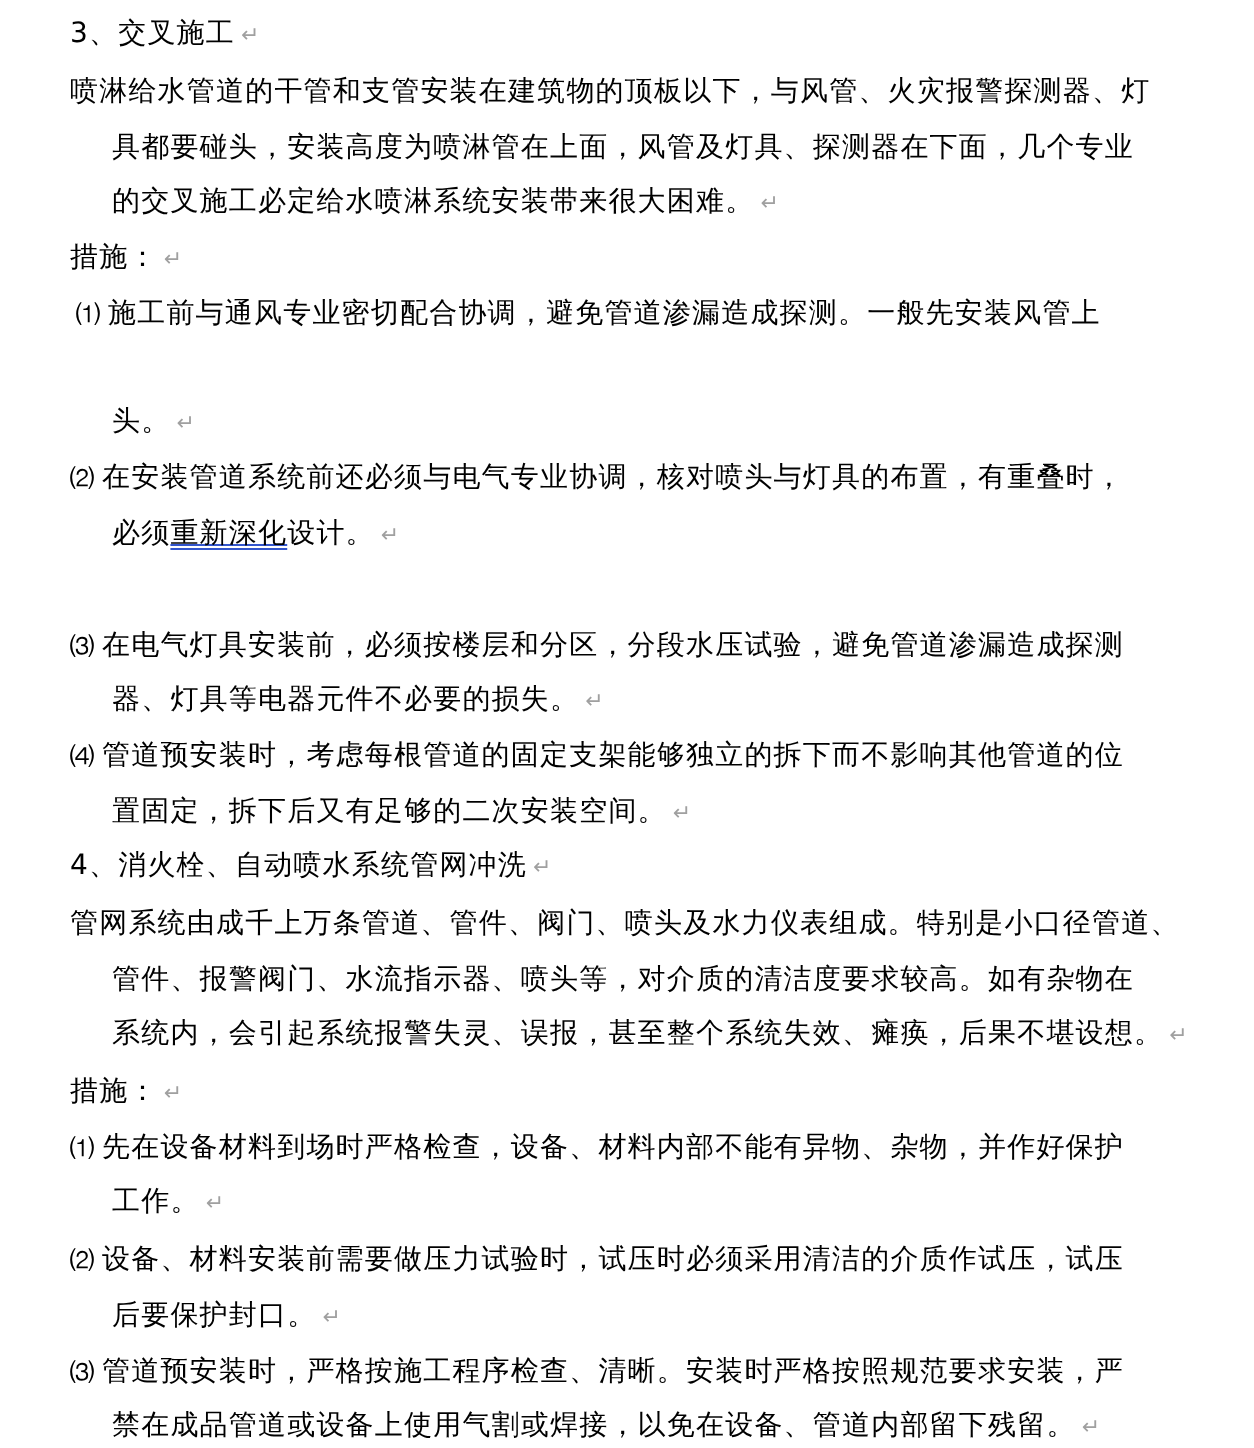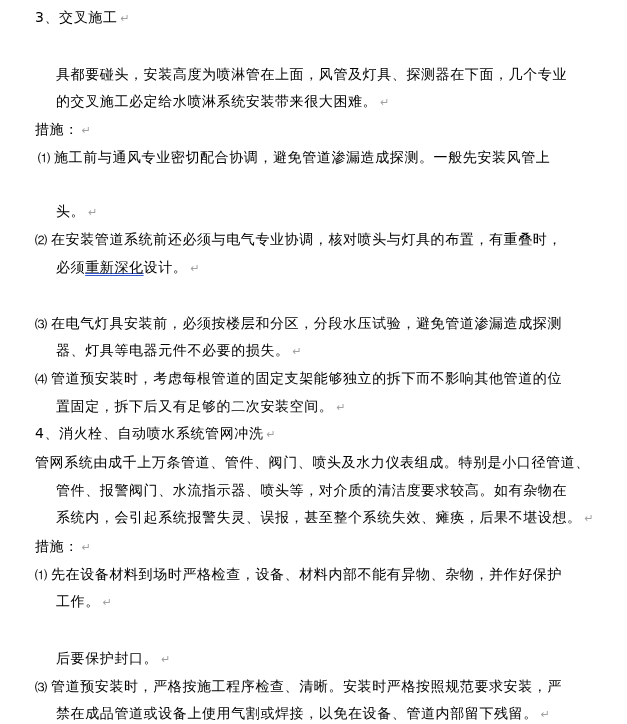--- a/index.html
+++ b/index.html
@@ -16,20 +16,21 @@
   .mark { color: #a0a0a0; font-size: 11px; margin-left: 3px; }
   .num { font-size: 12px; letter-spacing: 0; margin-right: 4px; }
   .ul { text-decoration: underline; text-decoration-color: #3355cc; text-decoration-style: double; }
 </style>
 </head>
 <body>
 
 <div class="page">
 
   <div class="line" style="left:35px;top:7px"><span>3、交叉施工</span><span class="mark">↵</span></div>
+  <div class="line" style="left:35px;top:36px">喷淋给水管道的干管和支管安装在建筑物的顶板以下，与风管、火灾报警探测器、灯</div>
   <div class="line" style="left:56px;top:91px"><span>的交叉施工必定给水喷淋系统安装带来很大困难。</span><span class="mark">↵</span></div>
   <div class="line" style="left:56px;top:64px">具都要碰头，安装高度为喷淋管在上面，风管及灯具、探测器在下面，几个专业</div>
 
   <div class="line" style="left:35px;top:119px"><span>措施：</span><span class="mark">↵</span></div>
 
   <div class="line" style="left:38px;top:147px"><span class="num">⑴</span><span>施工前与通风专业密切配合协调，避免管道渗漏造成探测。一般先安装风管上</span></div>
   <div class="line" style="left:56px;top:201px"><span>头。</span><span class="mark">↵</span></div>
 
   <div class="line" style="left:35px;top:229px"><span class="num">⑵</span><span>在安装管道系统前还必须与电气专业协调，核对喷头与灯具的布置，有重叠时，</span></div>
   <div class="line" style="left:56px;top:257px"><span>必须</span><span class="ul">重新深化</span><span>设计。</span><span class="mark">↵</span></div>
@@ -44,17 +45,18 @@
   <div class="line" style="left:35px;top:423px"><span>4、消火栓、自动喷水系统管网冲洗</span><span class="mark">↵</span></div>
   <div class="line" style="left:35px;top:452px">管网系统由成千上万条管道、管件、阀门、喷头及水力仪表组成。特别是小口径管道、</div>
   <div class="line" style="left:56px;top:480px">管件、报警阀门、水流指示器、喷头等，对介质的清洁度要求较高。如有杂物在</div>
   <div class="line" style="left:56px;top:507px"><span>系统内，会引起系统报警失灵、误报，甚至整个系统失效、瘫痪，后果不堪设想。</span><span class="mark">↵</span></div>
 
   <div class="line" style="left:35px;top:536px"><span>措施：</span><span class="mark">↵</span></div>
 
   <div class="line" style="left:35px;top:564px"><span class="num">⑴</span><span>先在设备材料到场时严格检查，设备、材料内部不能有异物、杂物，并作好保护</span></div>
   <div class="line" style="left:56px;top:591px"><span>工作。</span><span class="mark">↵</span></div>
 
+  <div class="line" style="left:35px;top:620px"><span class="num">⑵</span><span>设备、材料安装前需要做压力试验时，试压时必须采用清洁的介质作试压，试压</span></div>
   <div class="line" style="left:56px;top:648px"><span>后要保护封口。</span><span class="mark">↵</span></div>
 
   <div class="line" style="left:56px;top:703px"><span>禁在成品管道或设备上使用气割或焊接，以免在设备、管道内部留下残留。</span><span class="mark">↵</span></div>
   <div class="line" style="left:35px;top:676px"><span class="num">⑶</span><span>管道预安装时，严格按施工程序检查、清晰。安装时严格按照规范要求安装，严</span></div>
 </div>
 
 </body></html>

